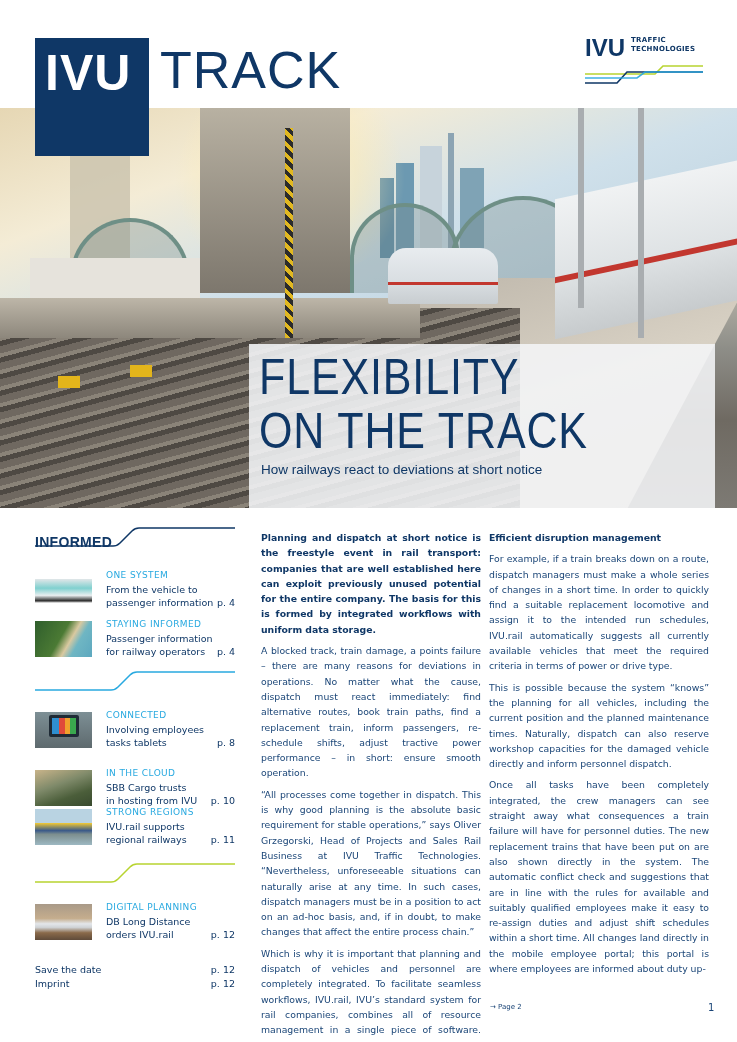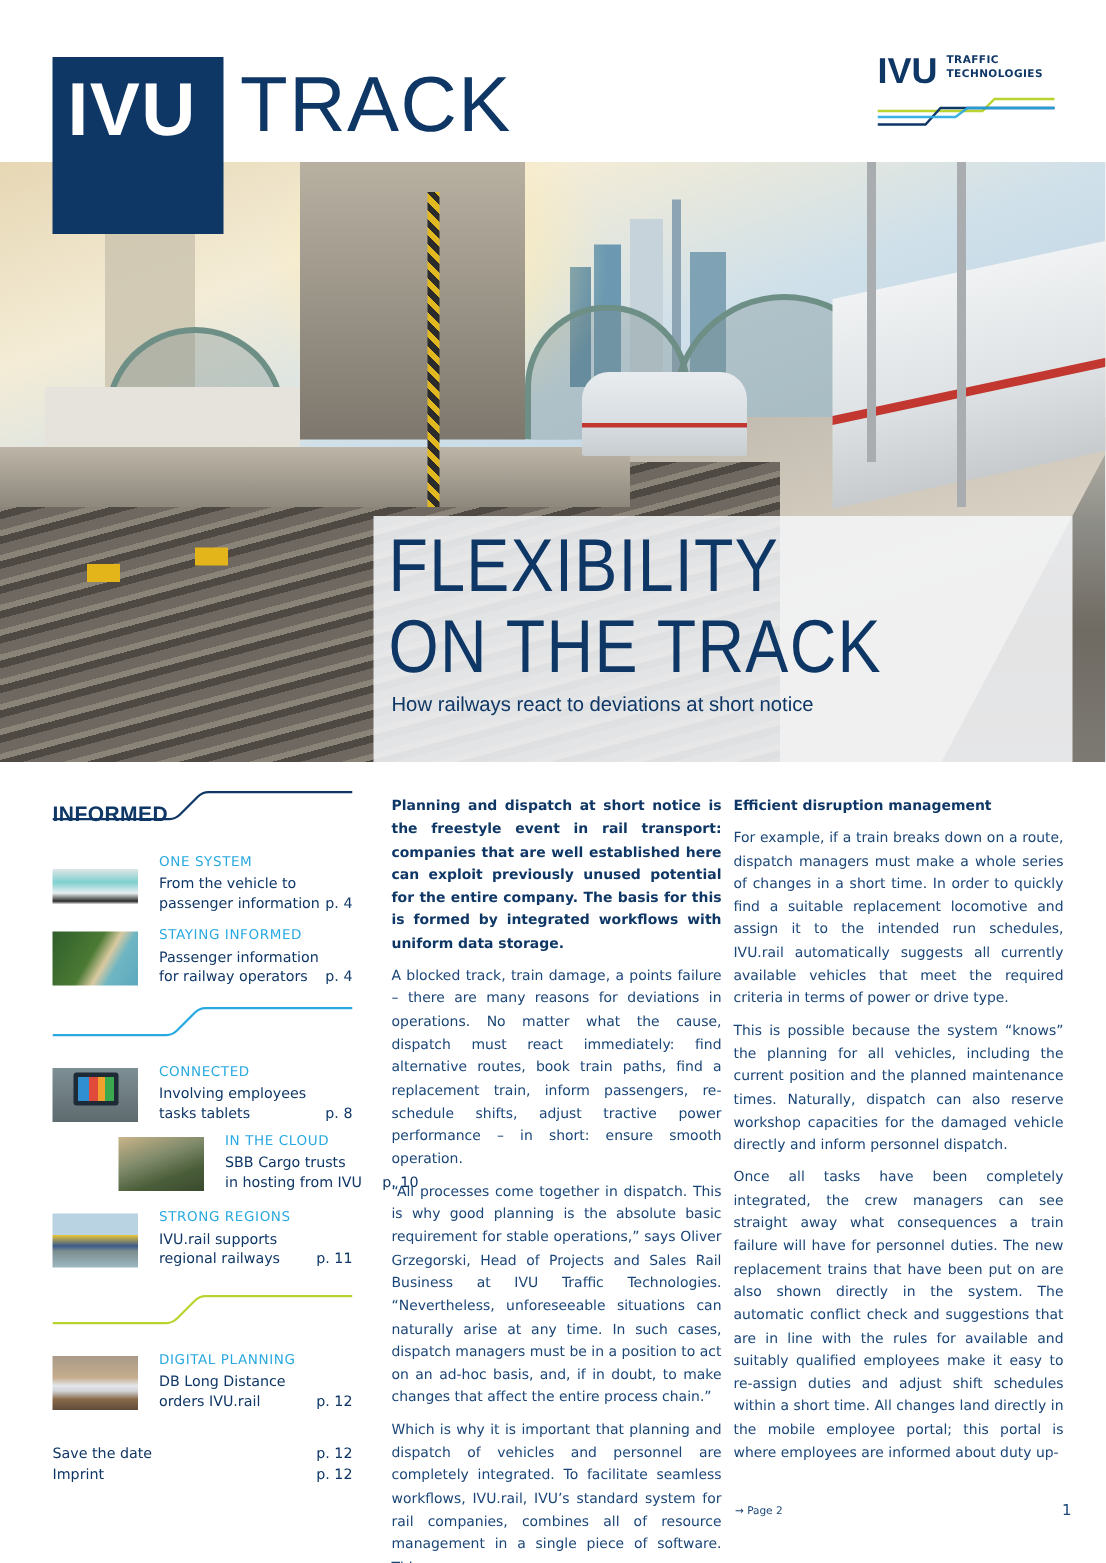--- a/index.html
+++ b/index.html
@@ -148,21 +148,21 @@
     <div class="toc-thumb" style="background:linear-gradient(180deg,#7d8f95,#5e6a6e);">
       <div style="position:absolute;left:14px;top:3px;width:30px;height:22px;background:#1e2a35;border-radius:2px;"></div>
       <div style="position:absolute;left:17px;top:6px;width:24px;height:16px;background:linear-gradient(90deg,#2f8fd0 0 30%,#e04a3a 30% 55%,#f0a12c 55% 75%,#3aa84e 75%);"></div>
     </div>
     <span class="toc-cat">CONNECTED</span>
     <span class="toc-l1">Involving employees</span>
     <span class="toc-l2">tasks tablets</span>
     <span class="toc-page">p. 8</span>
   </div>
 
-  <div class="toc-item" style="top:224px;margin-left:44px;">
+  <div class="toc-item" style="top:236px;">
     <div class="toc-thumb" style="background:linear-gradient(160deg,#c9b48a 0%,#7f8a6a 40%,#4b5e3a 70%,#394a2e 100%);"></div>
     <span class="toc-cat">IN THE CLOUD</span>
     <span class="toc-l1">SBB Cargo trusts</span>
     <span class="toc-l2">in hosting from IVU</span>
     <span class="toc-page">p. 10</span>
   </div>
 
   <div class="toc-item" style="top:275px;">
     <div class="toc-thumb" style="background:linear-gradient(180deg,#b9d3e2 0%,#b9d3e2 40%,#e8c43a 40%,#3a5a8a 60%,#7c8e8e 70%,#9db8c2 100%);"></div>
     <span class="toc-cat">STRONG REGIONS</span>

